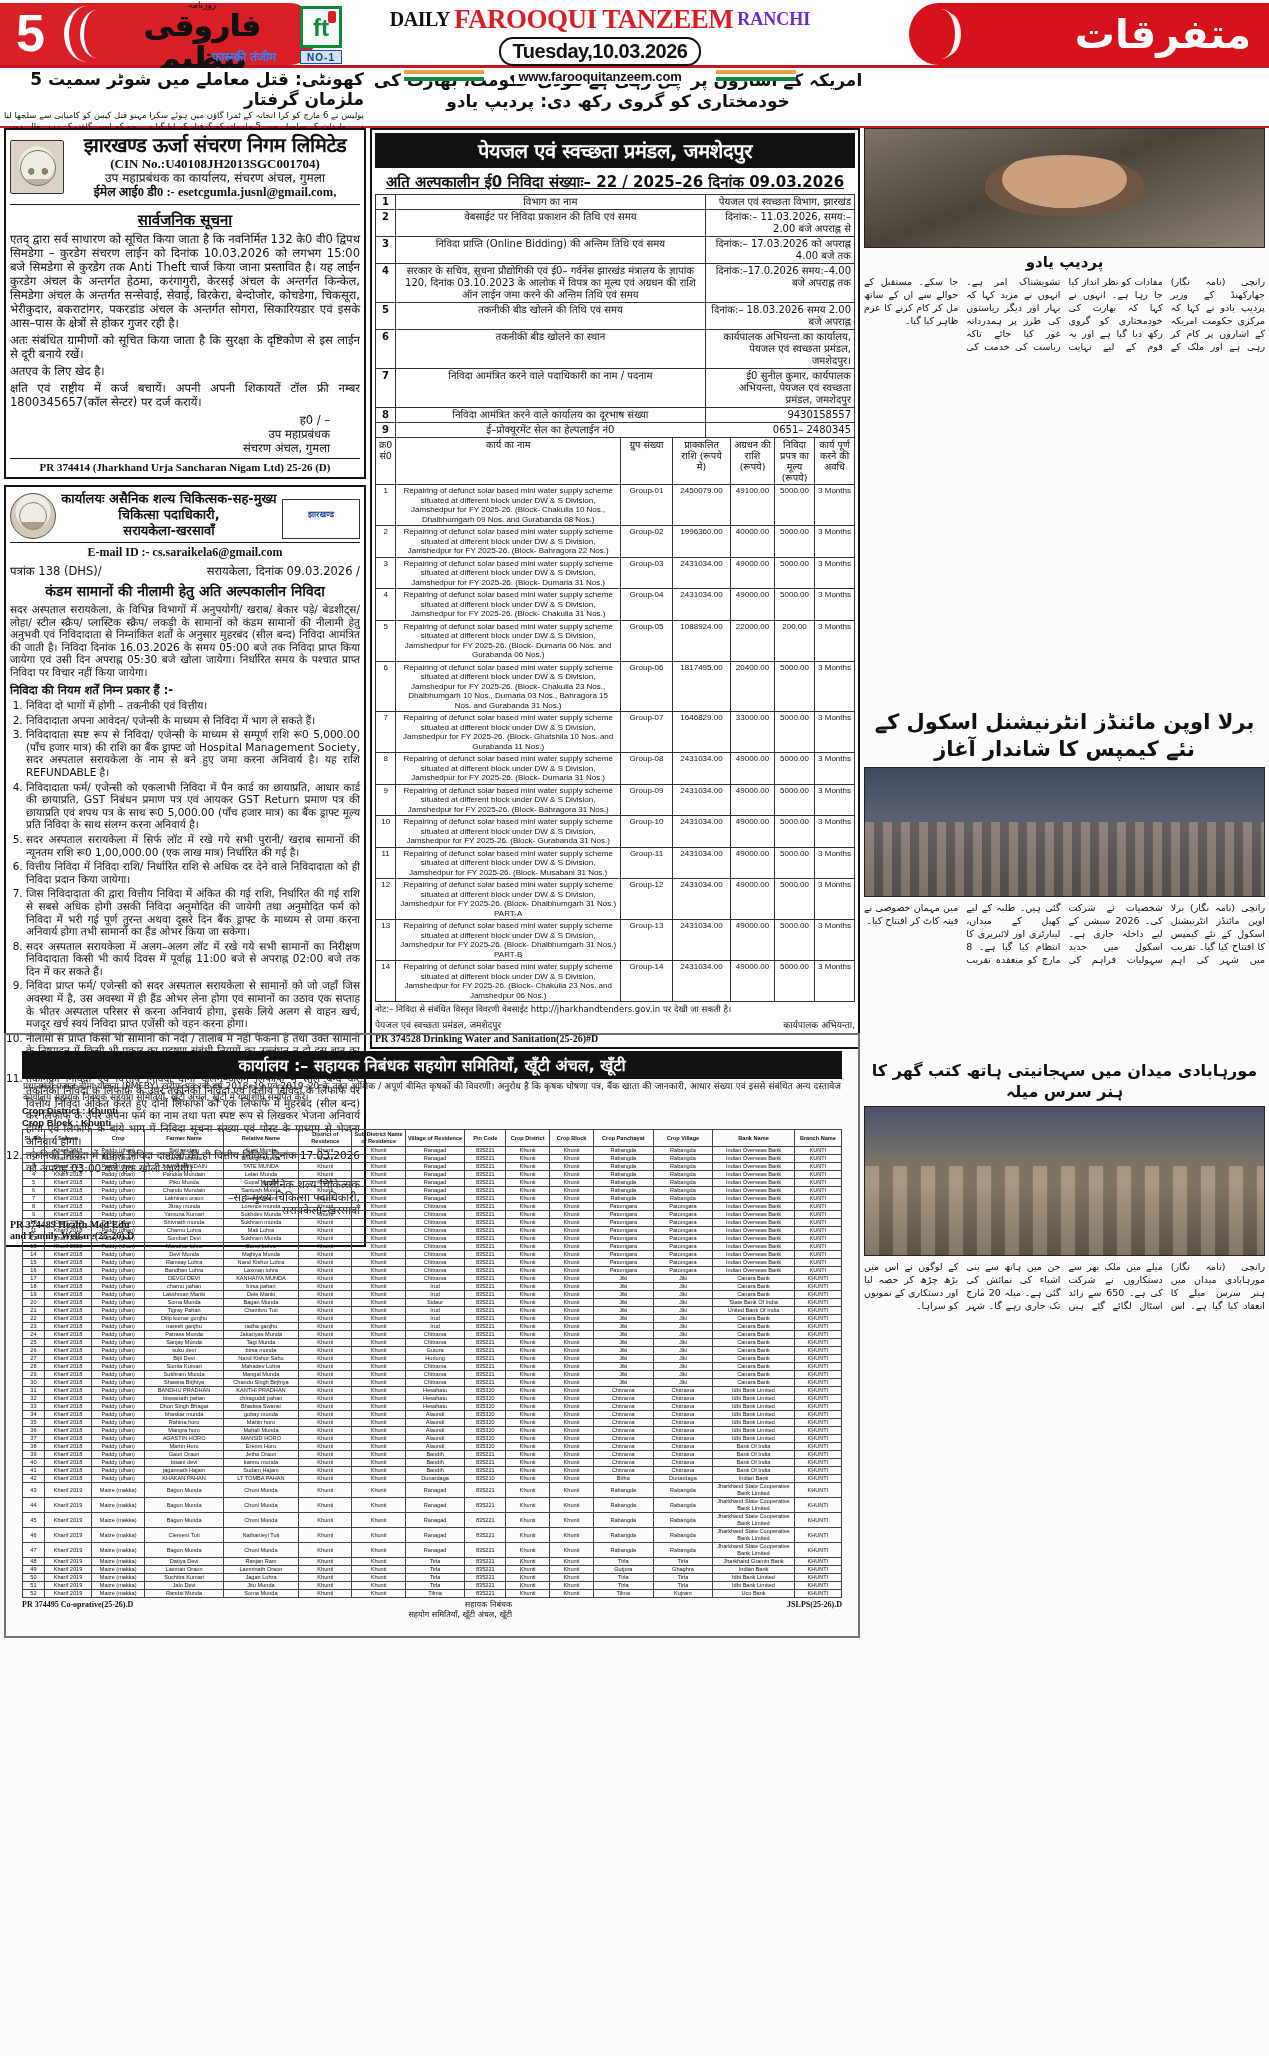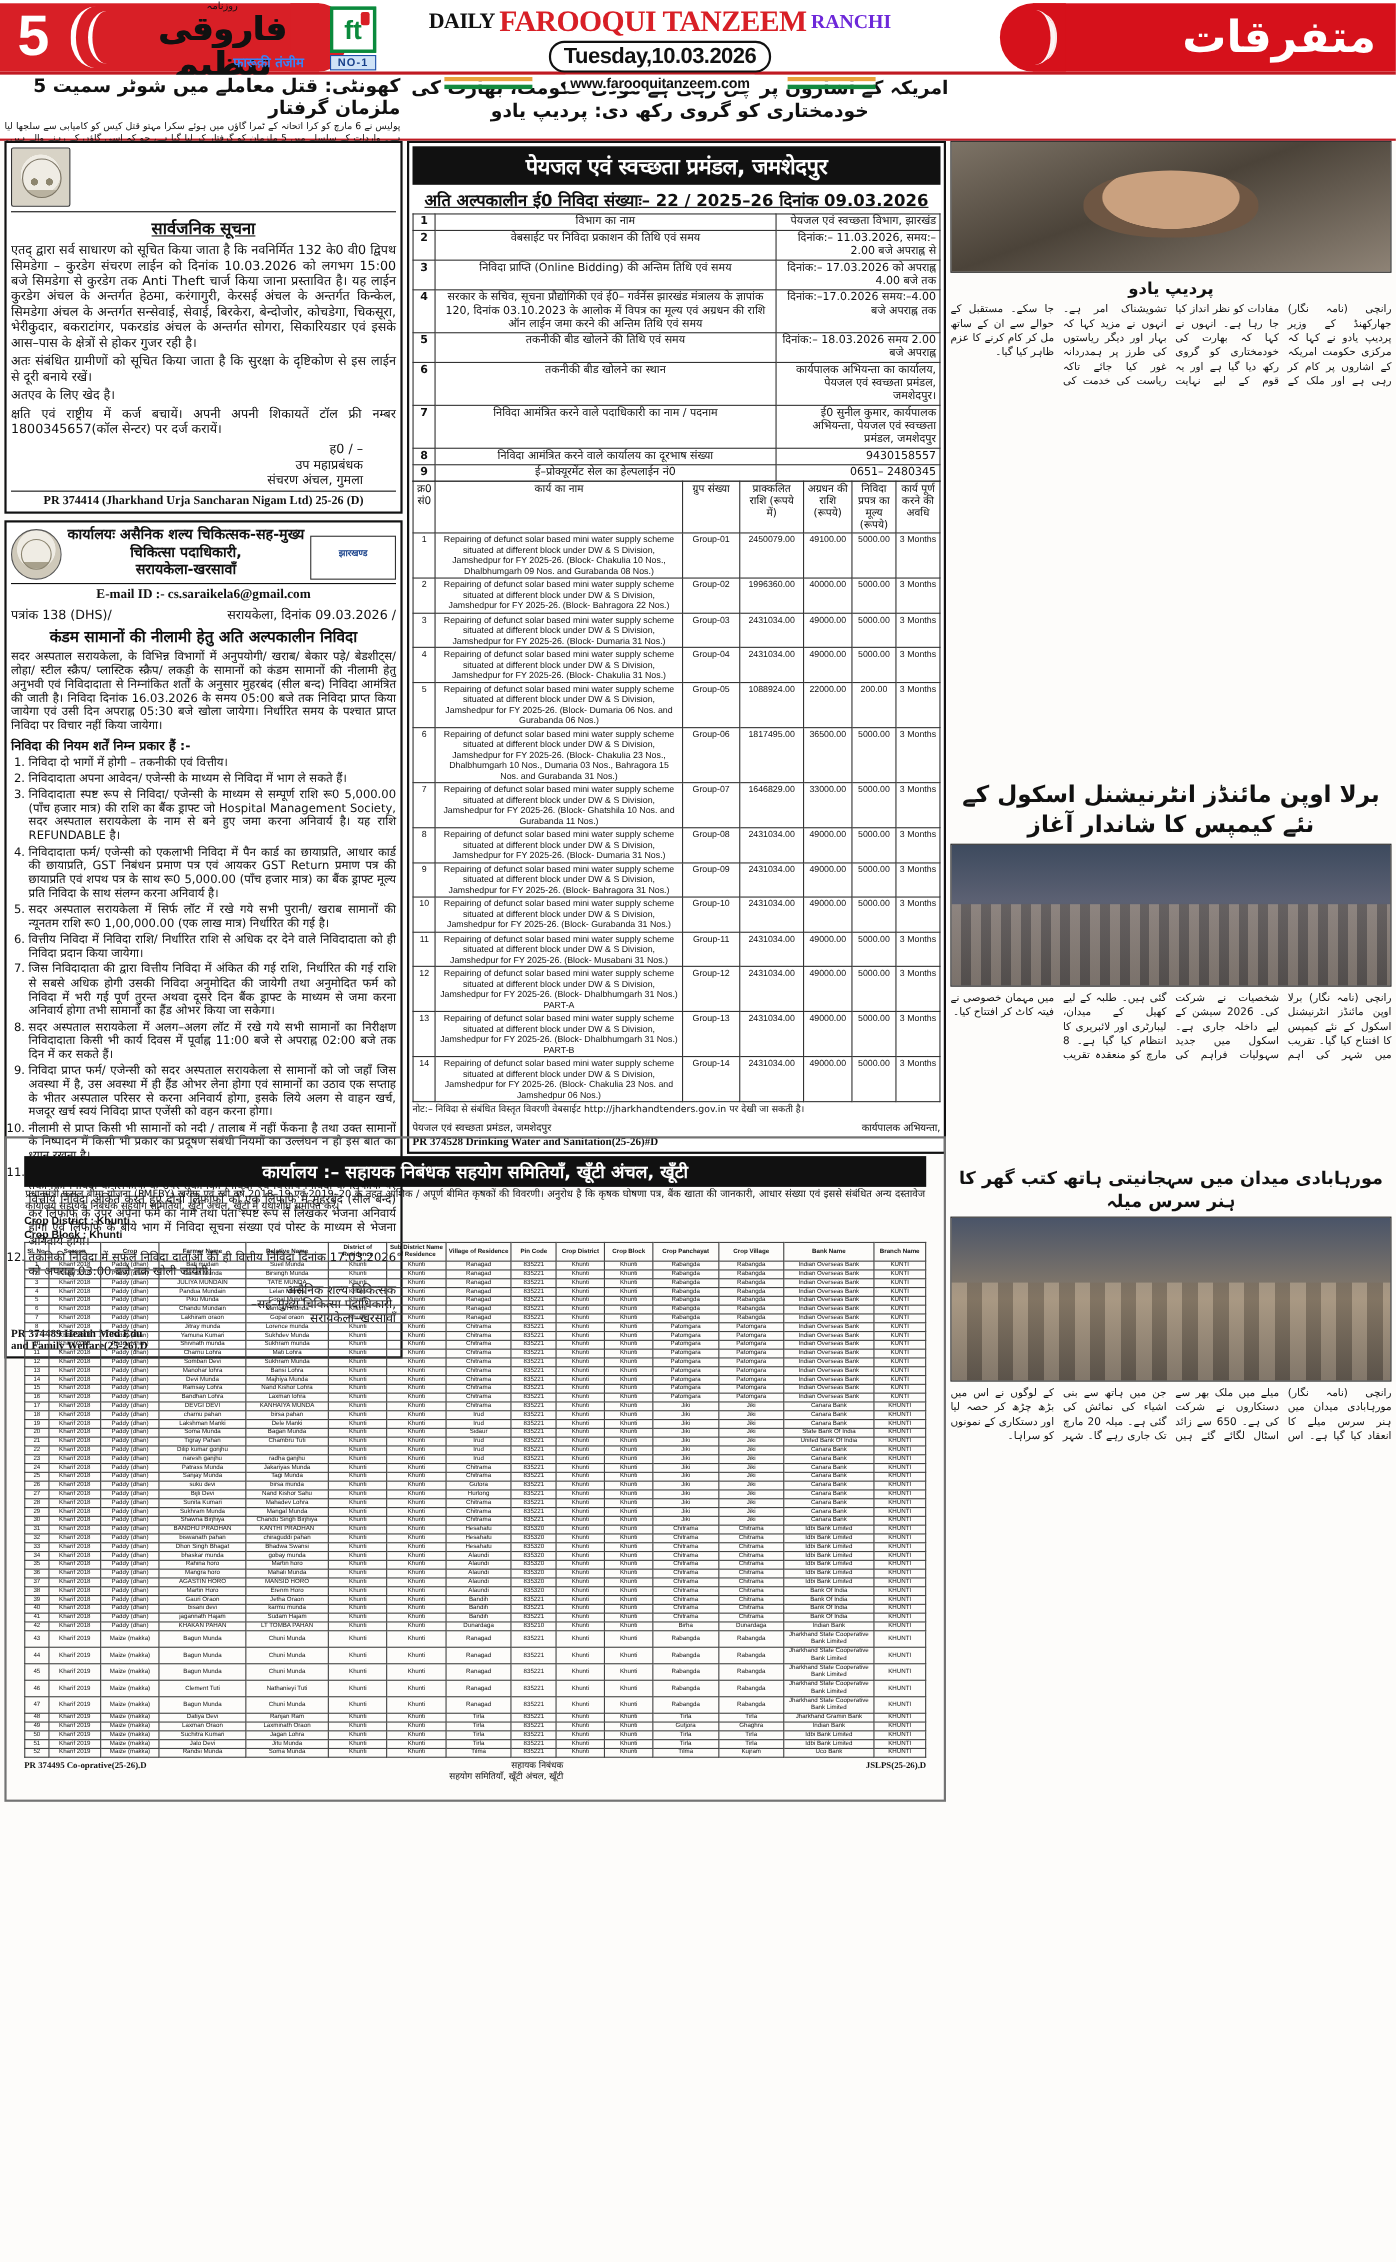--- a/index.html
+++ b/index.html
@@ -302,20 +302,26 @@
     <div class="hl-main">امریکہ کے اشاروں پر چل رہی ہے مودی حکومت، بھارت کی خودمختاری کو گروی رکھ دی: پردیپ یادو</div>
   </div>
 
   <div class="body-cols">
 
     <div class="col-left">
 
       <div class="ad-box">
         <div class="jusnl-top">
           <div class="seal"></div>
+          <div class="jusnl-txt">
+            <div class="jusnl-name">झारखण्ड ऊर्जा संचरण निगम लिमिटेड</div>
+            <div class="jusnl-cin">(CIN No.:U40108JH2013SGC001704)</div>
+            <div class="jusnl-off">उप महाप्रबंधक का कार्यालय, संचरण अंचल, गुमला</div>
+            <div class="jusnl-mail">ईमेल आई0 डी0 :- esetcgumla.jusnl@gmail.com,</div>
+          </div>
         </div>
         <div class="notice-title hindi">सार्वजनिक सूचना</div>
         <div class="notice-body">
           <p>एतद् द्वारा सर्व साधारण को सूचित किया जाता है कि नवनिर्मित 132 के0 वी0 द्विपथ सिमडेगा – कुरडेग संचरण लाईन को दिनांक 10.03.2026 को लगभग 15:00 बजे सिमडेगा से कुरडेग तक Anti Theft चार्ज किया जाना प्रस्तावित है। यह लाईन कुरडेग अंचल के अन्तर्गत हेठमा, करंगागुरी, केरसई अंचल के अन्तर्गत किन्केल, सिमडेगा अंचल के अन्तर्गत सन्सेवाई, सेवाई, बिरकेरा, बेन्दोजोर, कोचडेगा, चिकसूरा, भेरीकुदार, बकराटांगर, पकरडांड अंचल के अन्तर्गत सोगरा, सिकारियडार एवं इसके आस–पास के क्षेत्रों से होकर गुजर रही है।</p>
           <p>अतः संबंधित ग्रामीणों को सूचित किया जाता है कि सुरक्षा के दृष्टिकोण से इस लाईन से दूरी बनाये रखें।</p>
           <p>अतएव के लिए खेद है।</p>
           <p>क्षति एवं राष्ट्रीय में कर्ज बचायें। अपनी अपनी शिकायतें टॉल फ्री नम्बर 1800345657(कॉल सेन्टर) पर दर्ज करायें।</p>
         </div>
         <div class="sign-blk">
           <div>ह0 / –</div>
@@ -479,21 +485,21 @@
                 <td class="num">1088924.00</td>
                 <td class="num">22000.00</td>
                 <td class="num">200.00</td>
                 <td class="num">3 Months</td>
               </tr>
               <tr>
                 <td class="sn">6</td>
                 <td class="nm">Repairing of defunct solar based mini water supply scheme situated at different block under DW &amp; S Division, Jamshedpur for FY 2025-26. (Block- Chakulia 23 Nos., Dhalbhumgarh 10 Nos., Dumaria 03 Nos., Bahragora 15 Nos. and Gurabanda 31 Nos.)</td>
                 <td class="gp">Group-06</td>
                 <td class="num">1817495.00</td>
-                <td class="num">36500.00</td>
+                <td class="num">20400.00</td>
                 <td class="num">5000.00</td>
                 <td class="num">3 Months</td>
               </tr>
               <tr>
                 <td class="sn">7</td>
                 <td class="nm">Repairing of defunct solar based mini water supply scheme situated at different block under DW &amp; S Division, Jamshedpur for FY 2025-26. (Block- Ghatshila 10 Nos. and Gurabanda 11 Nos.)</td>
                 <td class="gp">Group-07</td>
                 <td class="num">1646829.00</td>
                 <td class="num">33000.00</td>
                 <td class="num">5000.00</td>

